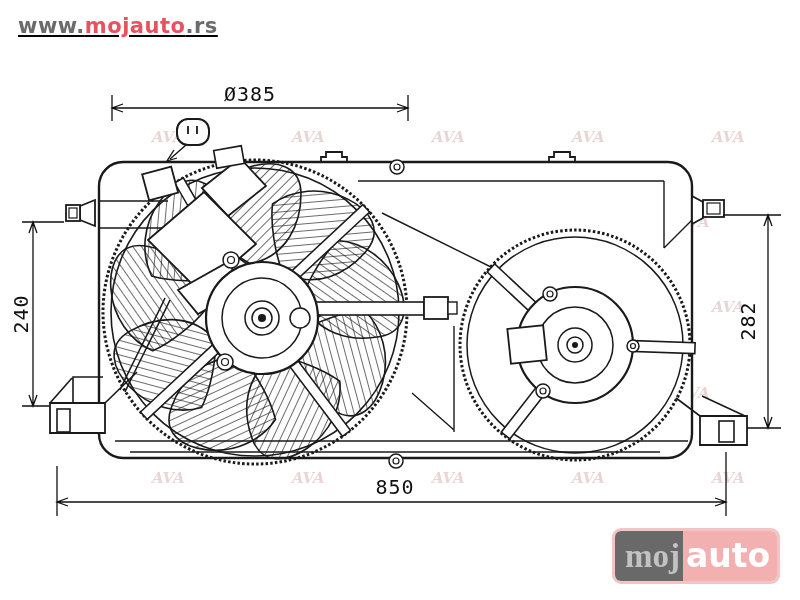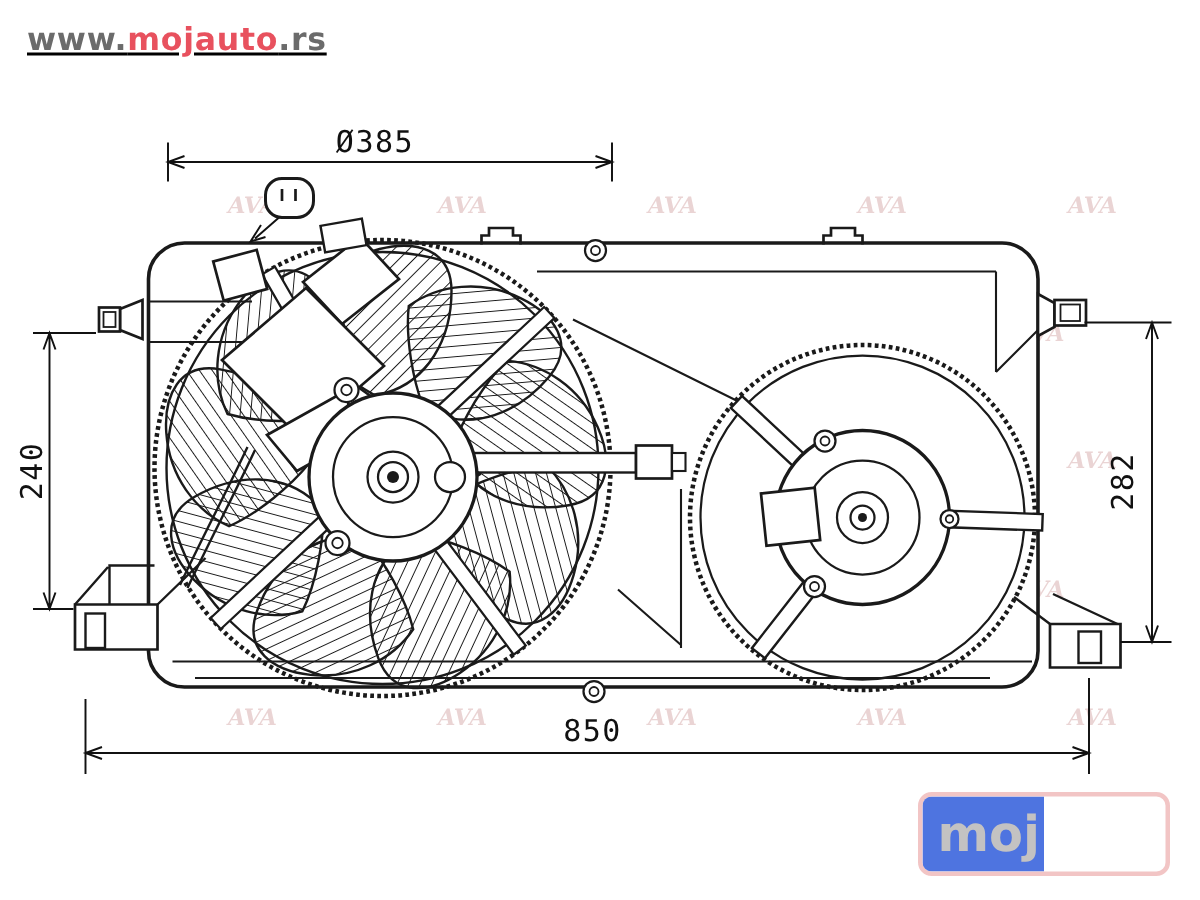--- a/index.html
+++ b/index.html
@@ -13,21 +13,21 @@
   .dimtxt{font-family:"DejaVu Sans Mono",monospace;font-size:20px;fill:#111;letter-spacing:1px;}
   .wm{font-family:"DejaVu Serif",serif;font-style:italic;font-weight:bold;font-size:15px;
       fill:#c98f8f;opacity:0.38;}
   .site-url{position:absolute;left:18px;top:14px;font-weight:bold;font-size:21px;
             letter-spacing:0.5px;white-space:nowrap;text-decoration:underline;}
   .site-url .g{color:#6b6b6b;}
   .site-url .r{color:#e8515e;}
   .brand-logo{position:absolute;right:20px;bottom:16px;width:162px;height:50px;
               border:3px solid #efb6b6;border-radius:9px;background:#fff;display:flex;
               overflow:hidden;opacity:0.78;font-weight:bold;font-size:33px;line-height:50px;}
-  .brand-logo .moj{color:#b3b1b1;background:#1d4ed8;padding:0 3px 0 10px;}
+  .brand-logo .moj{color:#b3b1b1;background:#404040;padding:0 3px 0 10px;font-family:Liberation Serif, serif;}
   .brand-logo .auto{color:#ffffff;background:#ef9b9b;flex:1;text-align:center;padding-right:4px;}
 </style>
 </head>
 <body>
 
 <div class="stage">
 
 <svg width="800" height="600" viewBox="0 0 800 600">
   <defs>
     <pattern id="hatch" patternUnits="userSpaceOnUse" width="7" height="7" patternTransform="rotate(45)">
@@ -223,15 +223,16 @@
     <text class="dimtxt" x="395" y="494" text-anchor="middle">850</text>
   </g>
 </svg>
 
 <div class="site-url">
   <span class="g">www.</span><span class="r">mojauto</span><span class="g">.rs</span>
 </div>
 
 <div class="brand-logo">
   <span class="moj">moj</span>
+  <span class="auto">auto</span>
 </div>
 
 </div>
 
 </body></html>

